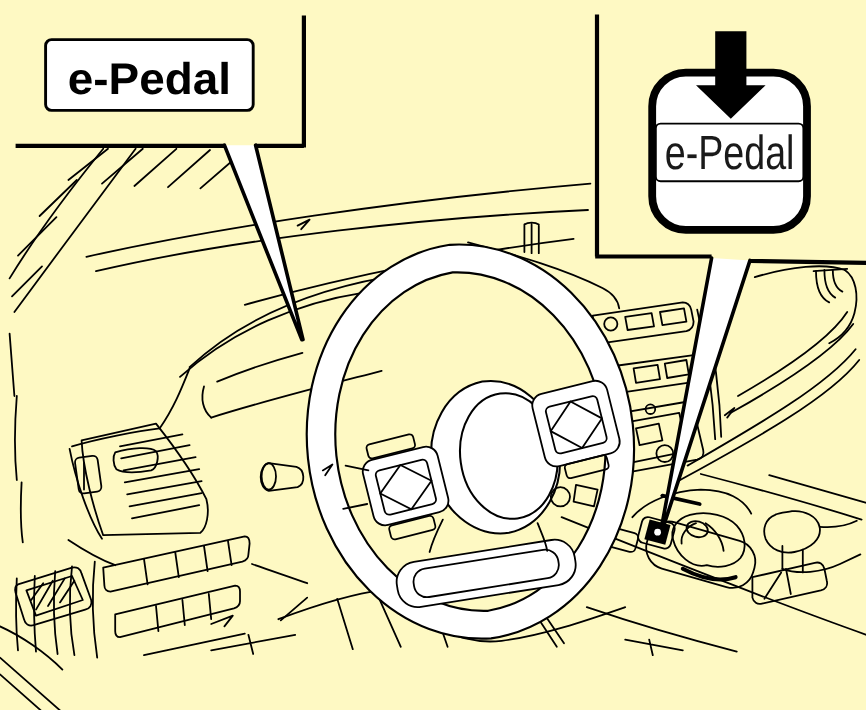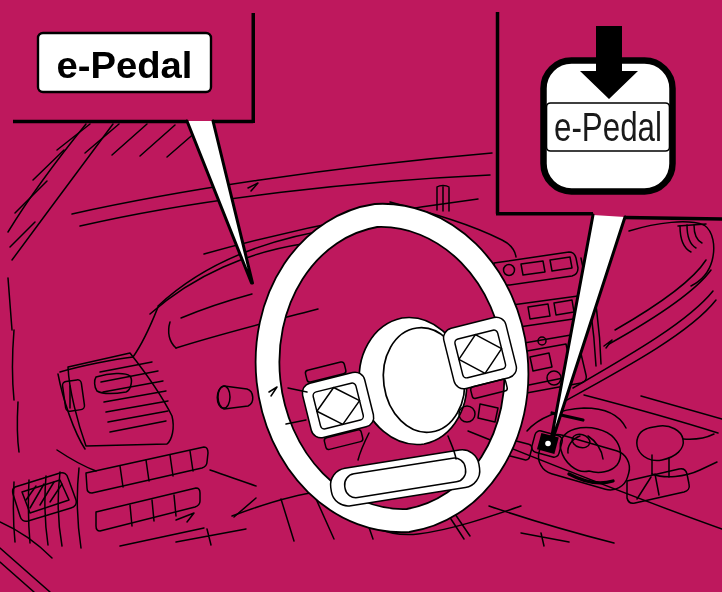--- a/index.html
+++ b/index.html
@@ -1,16 +1,16 @@
 <!DOCTYPE html>
 <html><head>
 <meta charset="utf-8">
 <style>
   html,body{margin:0;padding:0;background:#ffffff;}
-  .stage{position:relative;width:722px;height:592px;background:#be185d;overflow:hidden;
+  .stage{position:relative;width:722px;height:592px;background:#fef9c3;overflow:hidden;
          font-family:"Liberation Sans", sans-serif;}
   svg{display:block}
   .ln{fill:none;stroke:#000;stroke-width:1.5;stroke-linecap:round;stroke-linejoin:round;}
   .thick{fill:none;stroke:#000;stroke-width:3.5;stroke-linecap:butt;stroke-linejoin:miter;}
   .wedge{fill:#fff;stroke:none;}
   .wedgeln{fill:none;stroke:#000;stroke-width:3;stroke-linecap:round;}
   .whitefill{fill:#fff;stroke:#000;stroke-width:1.7;}
   .boxlabel{font-family:"Liberation Sans",sans-serif;font-weight:700;font-size:37px;fill:#000;}
   .badgelabel{font-family:"Liberation Sans",sans-serif;font-weight:400;font-size:40px;fill:#1a1a1a;}
 </style>

